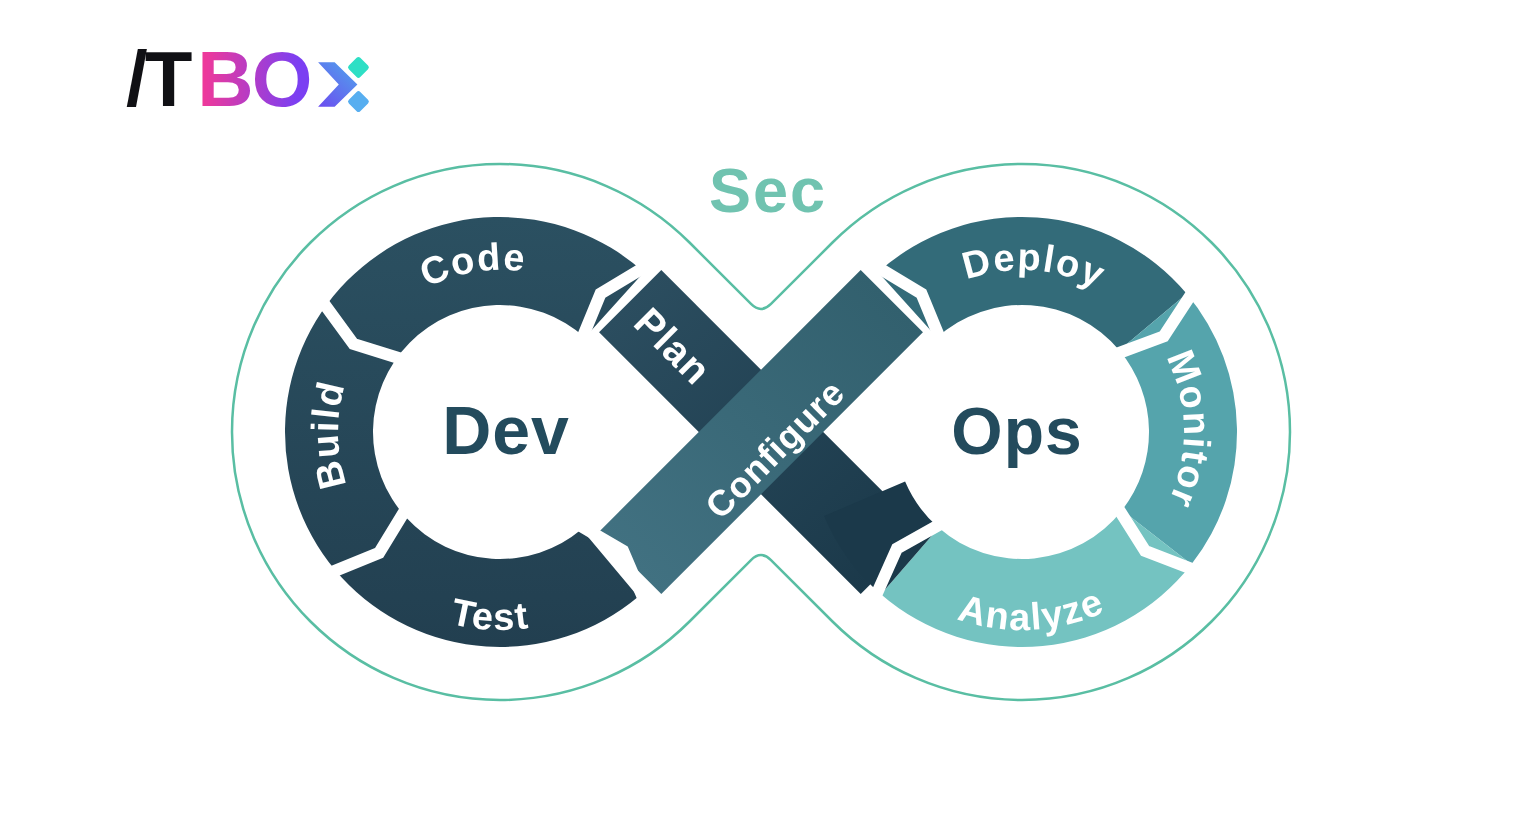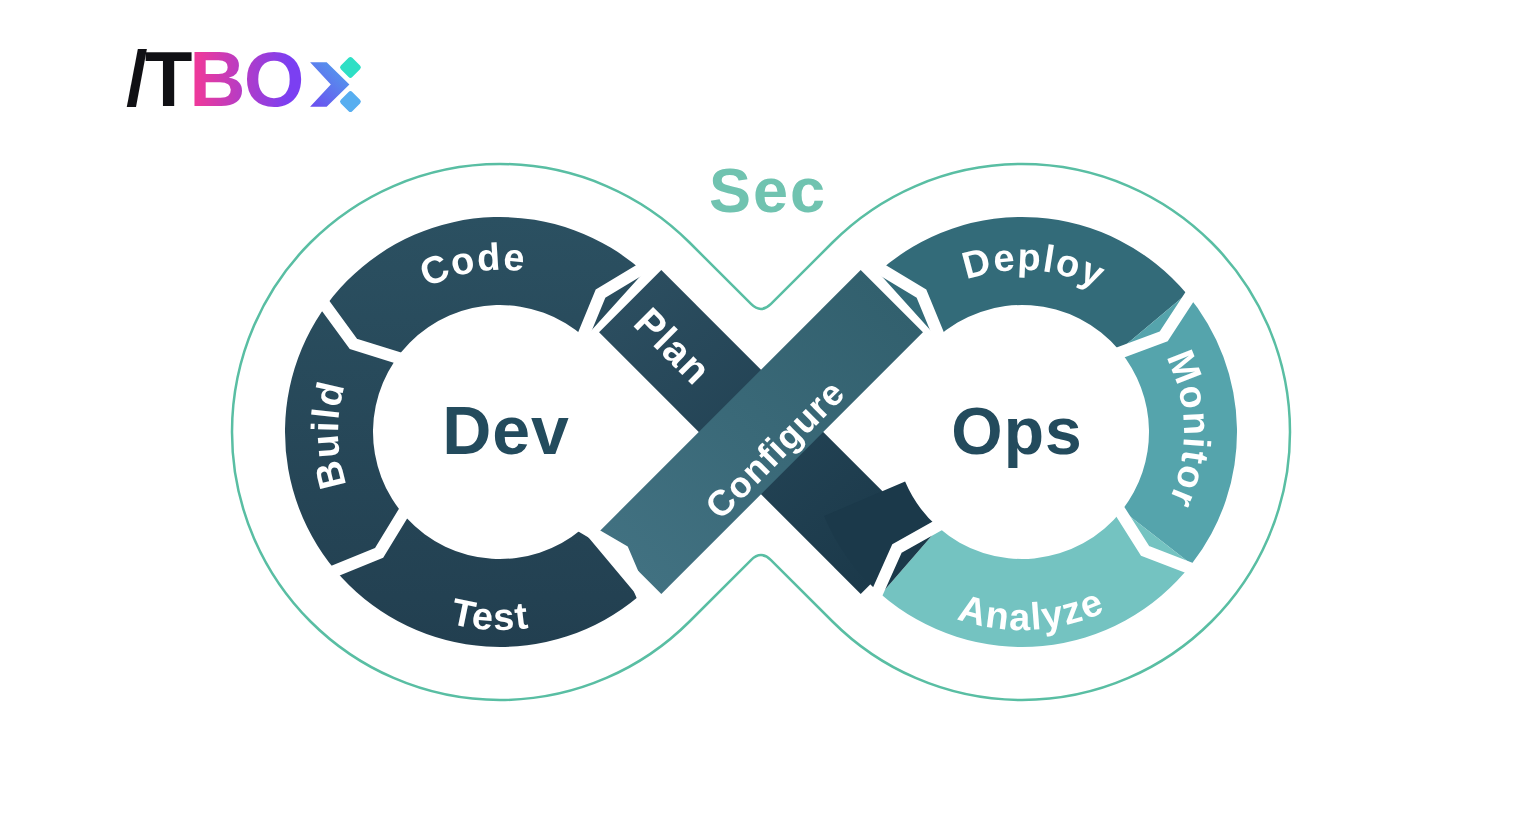--- a/index.html
+++ b/index.html
@@ -5,21 +5,21 @@
   html,body{margin:0;padding:0;background:#ffffff;}
   body{width:1536px;height:819px;overflow:hidden;}
   .page{position:relative;width:1536px;height:819px;background:#ffffff;
         font-family:"Liberation Sans","DejaVu Sans",sans-serif;}
   .logo{position:absolute;left:126px;top:40px;display:flex;align-items:flex-start;
         line-height:1;user-select:none;}
   .logo-dark{font-size:78px;font-weight:800;letter-spacing:-3px;color:#101014;}
   .logo-grad{font-size:78px;font-weight:800;letter-spacing:-2px;
         background:linear-gradient(92deg,#ED399B 8%,#7B3FF2 88%);
         -webkit-background-clip:text;background-clip:text;
-        color:transparent;-webkit-text-fill-color:transparent;}
+        color:transparent;margin-left:8px;-webkit-text-fill-color:transparent;}
   .logo-x{width:54px;height:60px;margin-left:8px;margin-top:14px;}
   #diagram{position:absolute;left:0;top:0;}
   #diagram text{font-family:"Liberation Sans","DejaVu Sans",sans-serif;font-weight:700;}
   .ring-label{fill:#ffffff;letter-spacing:1.5px;}
   .band-label{fill:#ffffff;letter-spacing:1px;}
   .center-label{letter-spacing:1px;}
   .sec-label{letter-spacing:2px;}
 </style>
 </head>
 <body>

